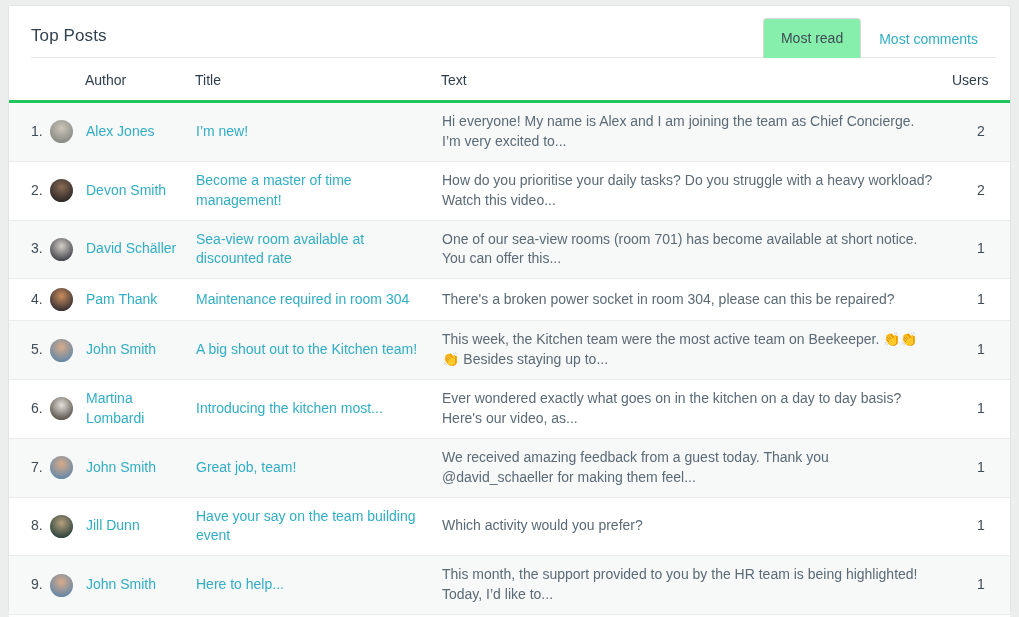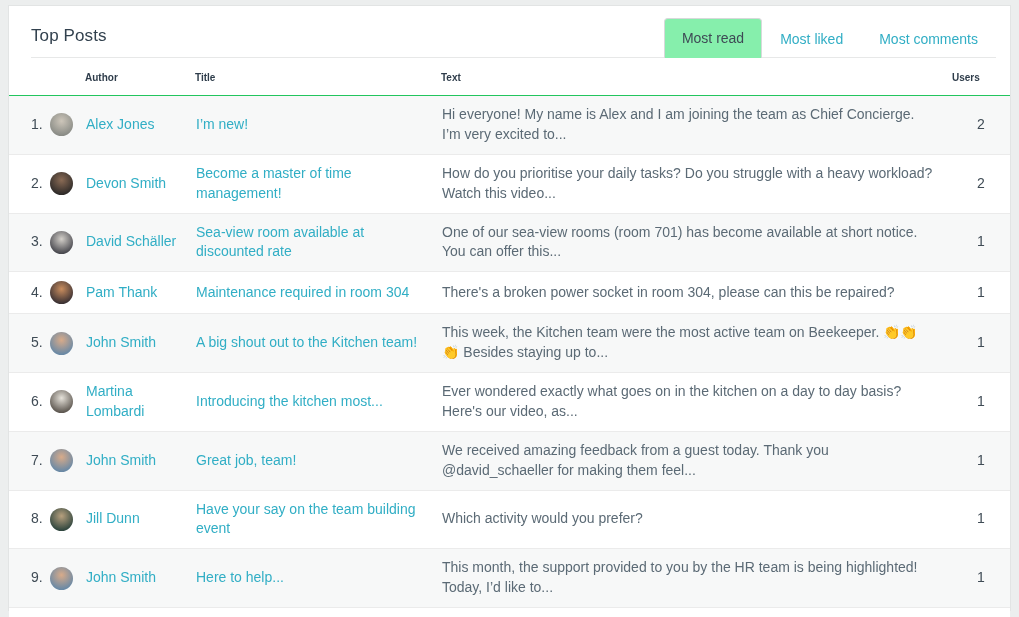--- a/index.html
+++ b/index.html
@@ -68,26 +68,26 @@
     table-layout: fixed;
     font-size: 14px;
   }
   col.c-rank   { width: 40px; }
   col.c-avatar { width: 36px; }
   col.c-author { width: 110px; }
   col.c-title  { width: 246px; }
   col.c-users  { width: 58px; }
   thead th {
     text-align: left;
-    font-size: 10px;
-    font-weight: 700;
+    font-size: 14px;
+    font-weight: 400;
     color: #2f3d4b;
     padding: 14px 0 12px 0;
     background: #fff;
-    border-bottom: 1px solid #22c55e;
+    border-bottom: 3px solid #22c55e;
   }
   thead th.h-users { }
   tbody tr { border-bottom: 1px solid #ebebeb; }
   tbody tr:nth-child(odd)  { background: #f7f8f8; }
   tbody tr:nth-child(even) { background: #ffffff; }
   td {
     padding-top: 9px; padding-bottom: 9px;
     vertical-align: middle;
     line-height: 1.42;
     color: #5b6a75;
@@ -112,21 +112,20 @@
 </head>
 <body>
 
 <div class="card">
 
   <div class="card-header">
     <h1 class="page-title">Top Posts</h1>
     <div class="tabs" id="tabs">
   <button class="tab active">Most read</button>
 
-  <button class="tab">Most liked</button>
 
   <button class="tab">Most comments</button>
 
 </div>
   </div>
 
   <div class="table-wrap">
     <table>
       <colgroup>
         <col class="c-rank">

